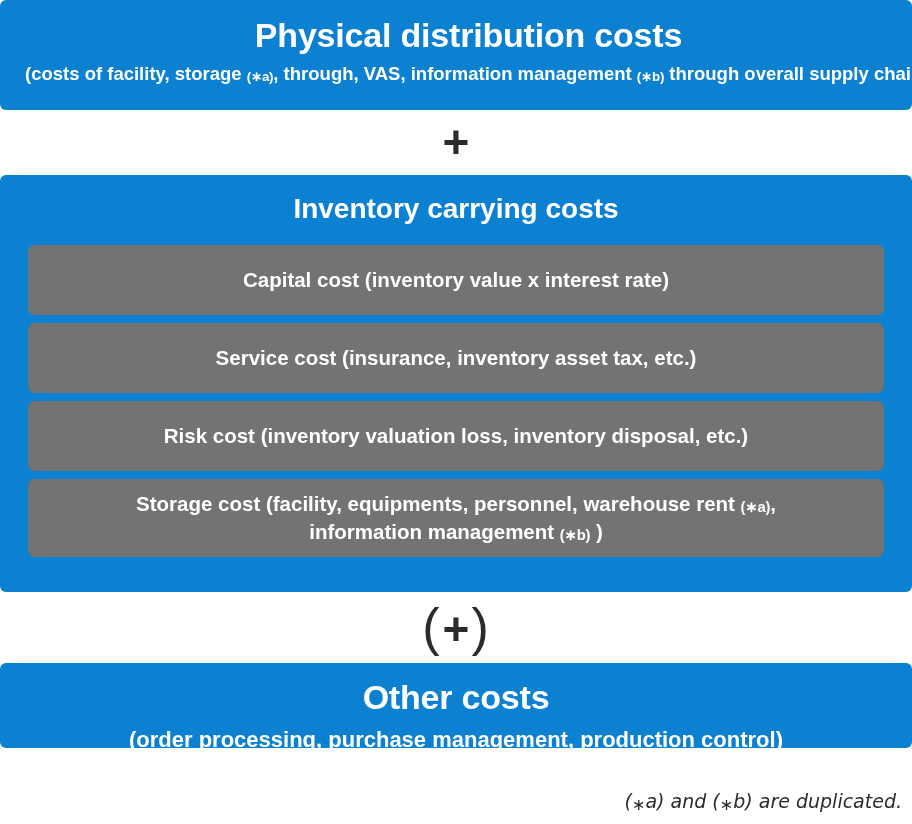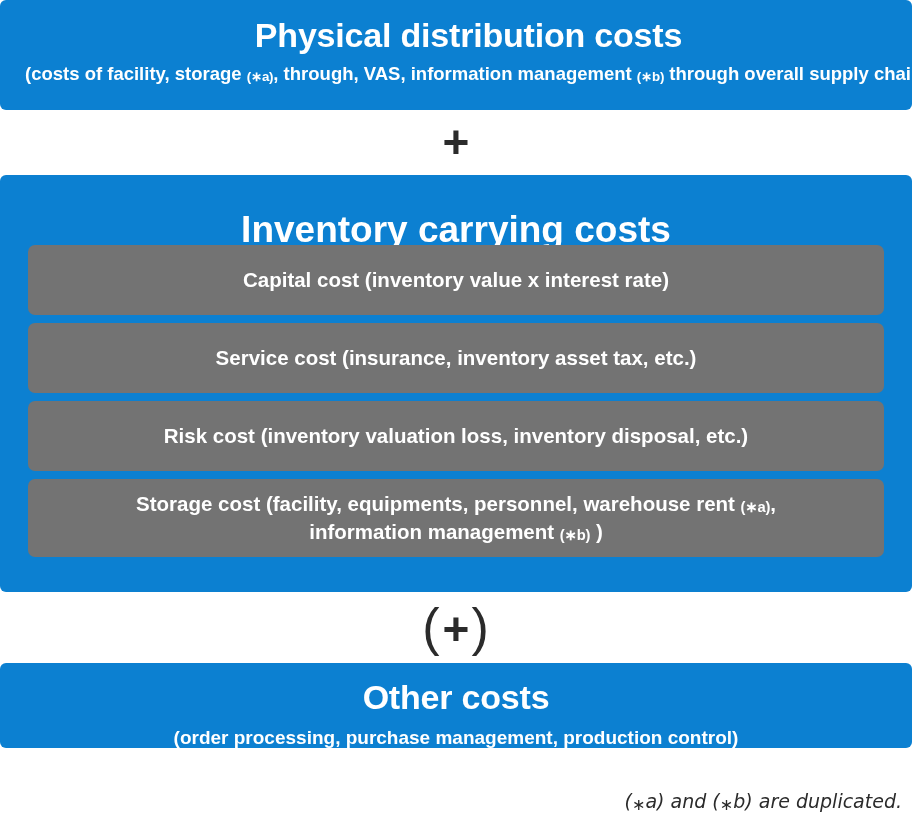--- a/index.html
+++ b/index.html
@@ -50,28 +50,28 @@
 
   .box-subtitle {
     font-size: 18.5px;
     font-weight: bold;
     line-height: 1.25;
     padding-top: 8px;
     color: #ffffff;
     white-space: nowrap;
   }
   .box-other .box-subtitle {
-    font-size: 19px;
+    font-size: 22px;
     padding-top: 10px;
   }
 
   .box-header {
-    font-size: 37px;
-    font-weight: bold;
-    padding-top: 34px;
+    font-size: 28px;
+    font-weight: bold;
+    padding-top: 18px;
     padding-bottom: 12px;
     color: #ffffff;
   }
 
   
   .ref {
     font-size: 0.72em;
     font-weight: bold;
     vertical-align: -0.08em;
     letter-spacing: -0.2px;

